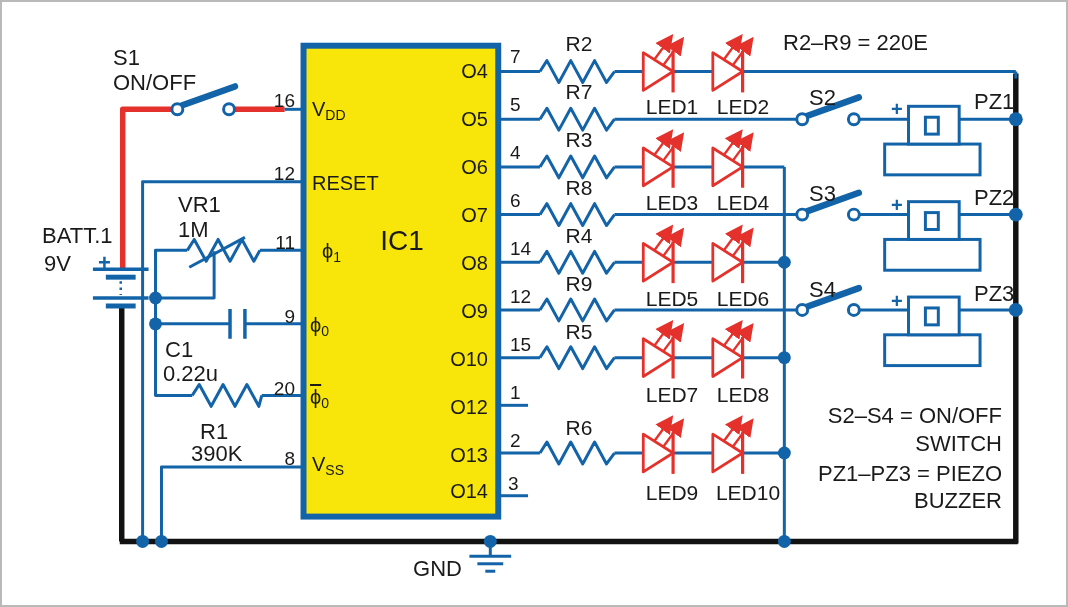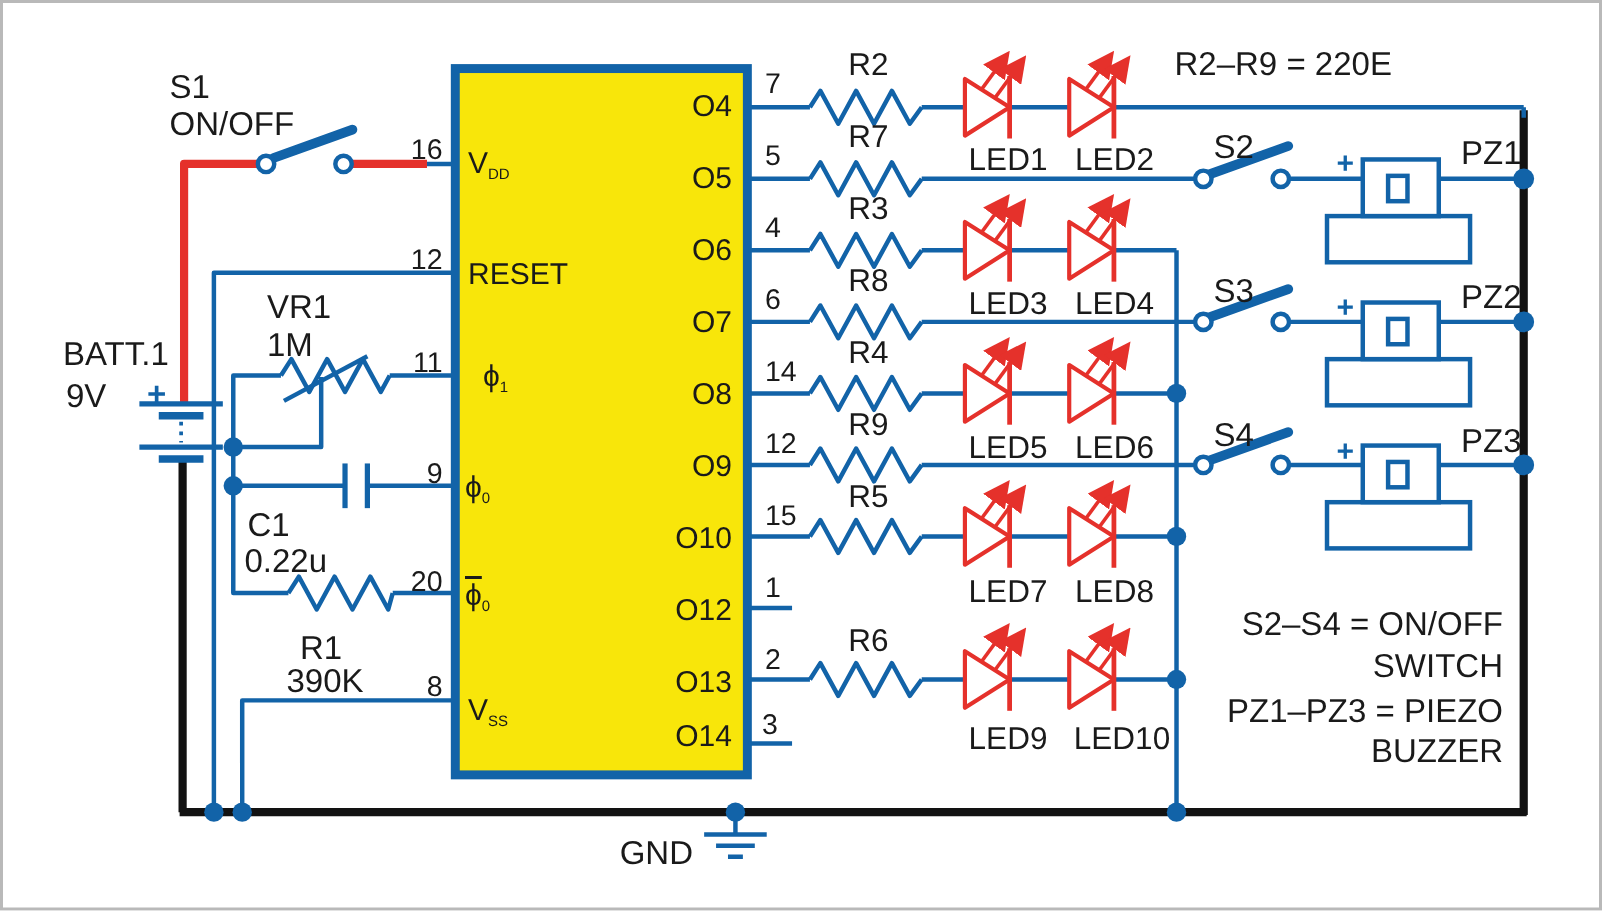--- a/index.html
+++ b/index.html
@@ -10,21 +10,21 @@
   }
   svg.wiring{position:absolute;left:0;top:0;}
   .lbl{position:absolute;line-height:1.05;white-space:nowrap;font-size:22px;}
   .f19{font-size:19px;}
   .f20{font-size:20px;}
   .f21{font-size:21px;}
   .f28{font-size:28px;}
   .blue{color:#1263a8;font-weight:bold;}
   .ctr{text-align:center;}
   .rt{text-align:right;}
-  .sub{font-size:10px;position:relative;top:4px;letter-spacing:0;}
+  .sub{font-size:14px;position:relative;top:4px;letter-spacing:0;}
   .ovl{text-decoration:overline;}
   
   .wb{stroke:#1263a8;stroke-width:3;fill:none;}
   .wbj{stroke:#1263a8;stroke-width:3;fill:none;stroke-linejoin:round;}
   .plate{stroke:#1263a8;fill:none;}
   .wk{stroke:#121212;stroke-width:5.5;fill:none;stroke-linejoin:round;}
   .wr{stroke:#e5312b;stroke-width:5.5;fill:none;stroke-linejoin:round;}
   .lever{stroke:#1263a8;stroke-width:6.5;stroke-linecap:round;}
   .circ{fill:#ffffff;stroke:#1263a8;stroke-width:3;}
   .dot{fill:#1263a8;stroke:none;}
@@ -258,34 +258,35 @@
 <div class="lbl" style="left:42px;top:250px;">9V</div>
 <div class="lbl blue" style="left:96px;top:249px;">+</div>
 
 <div class="lbl" style="left:176px;top:191px;">VR1</div>
 <div class="lbl" style="left:176px;top:216px;">1M</div>
 <div class="lbl" style="left:163px;top:336px;">C1</div>
 <div class="lbl" style="left:161px;top:360px;">0.22u</div>
 <div class="lbl" style="left:198px;top:418px;">R1</div>
 <div class="lbl" style="left:189px;top:440px;">390K</div>
 
+<div class="lbl f28 ctr" style="left:302px;top:224px;width:196px;">IC1</div>
 
 <div class="lbl f19 rt" style="left:253px;top:89px;width:40px;">16</div>
 <div class="lbl f19 rt" style="left:253px;top:162px;width:40px;">12</div>
 <div class="lbl f19 rt" style="left:253px;top:231px;width:40px;">11</div>
 <div class="lbl f19 rt" style="left:253px;top:305px;width:40px;">9</div>
 <div class="lbl f19 rt" style="left:253px;top:377px;width:40px;">20</div>
 <div class="lbl f19 rt" style="left:253px;top:447px;width:40px;">8</div>
 
 <div class="lbl f20" style="left:310px;top:97px;"><span>V</span><span class="sub">DD</span></div>
 <div class="lbl f20" style="left:310px;top:171px;"><span>RESET</span></div>
 <div class="lbl f20" style="left:320px;top:239px;"><span>ϕ</span><span class="sub">1</span></div>
 <div class="lbl f20" style="left:308px;top:313px;"><span>ϕ</span><span class="sub">0</span></div>
 <div class="lbl f20" style="left:308px;top:385px;"><span class="ovl">ϕ</span><span class="sub">0</span></div>
-<div class="lbl f20" style="left:310px;top:462px;"><span>V</span><span class="sub">SS</span></div>
+<div class="lbl f20" style="left:310px;top:452px;"><span>V</span><span class="sub">SS</span></div>
 
 <div class="lbl f20 rt" style="left:386px;top:59px;width:100px;">O4</div>
 <div class="lbl f20 rt" style="left:386px;top:107px;width:100px;">O5</div>
 <div class="lbl f20 rt" style="left:386px;top:155px;width:100px;">O6</div>
 <div class="lbl f20 rt" style="left:386px;top:203px;width:100px;">O7</div>
 <div class="lbl f20 rt" style="left:386px;top:251px;width:100px;">O8</div>
 <div class="lbl f20 rt" style="left:386px;top:299px;width:100px;">O9</div>
 <div class="lbl f20 rt" style="left:386px;top:347px;width:100px;">O10</div>
 <div class="lbl f20 rt" style="left:386px;top:395px;width:100px;">O12</div>
 <div class="lbl f20 rt" style="left:386px;top:443px;width:100px;">O13</div>

